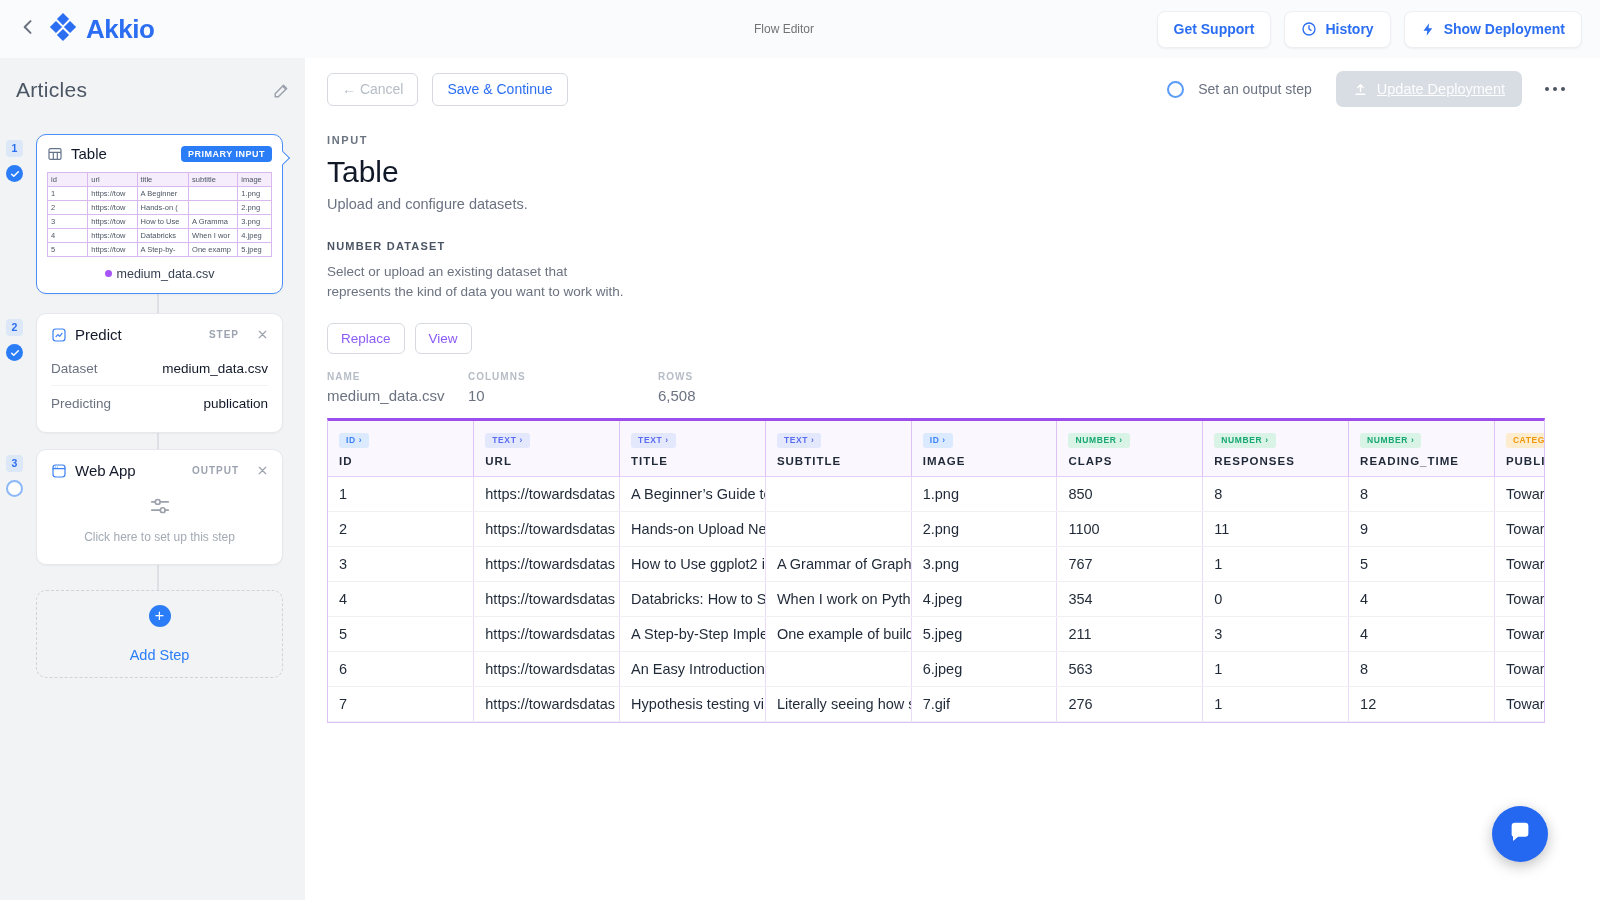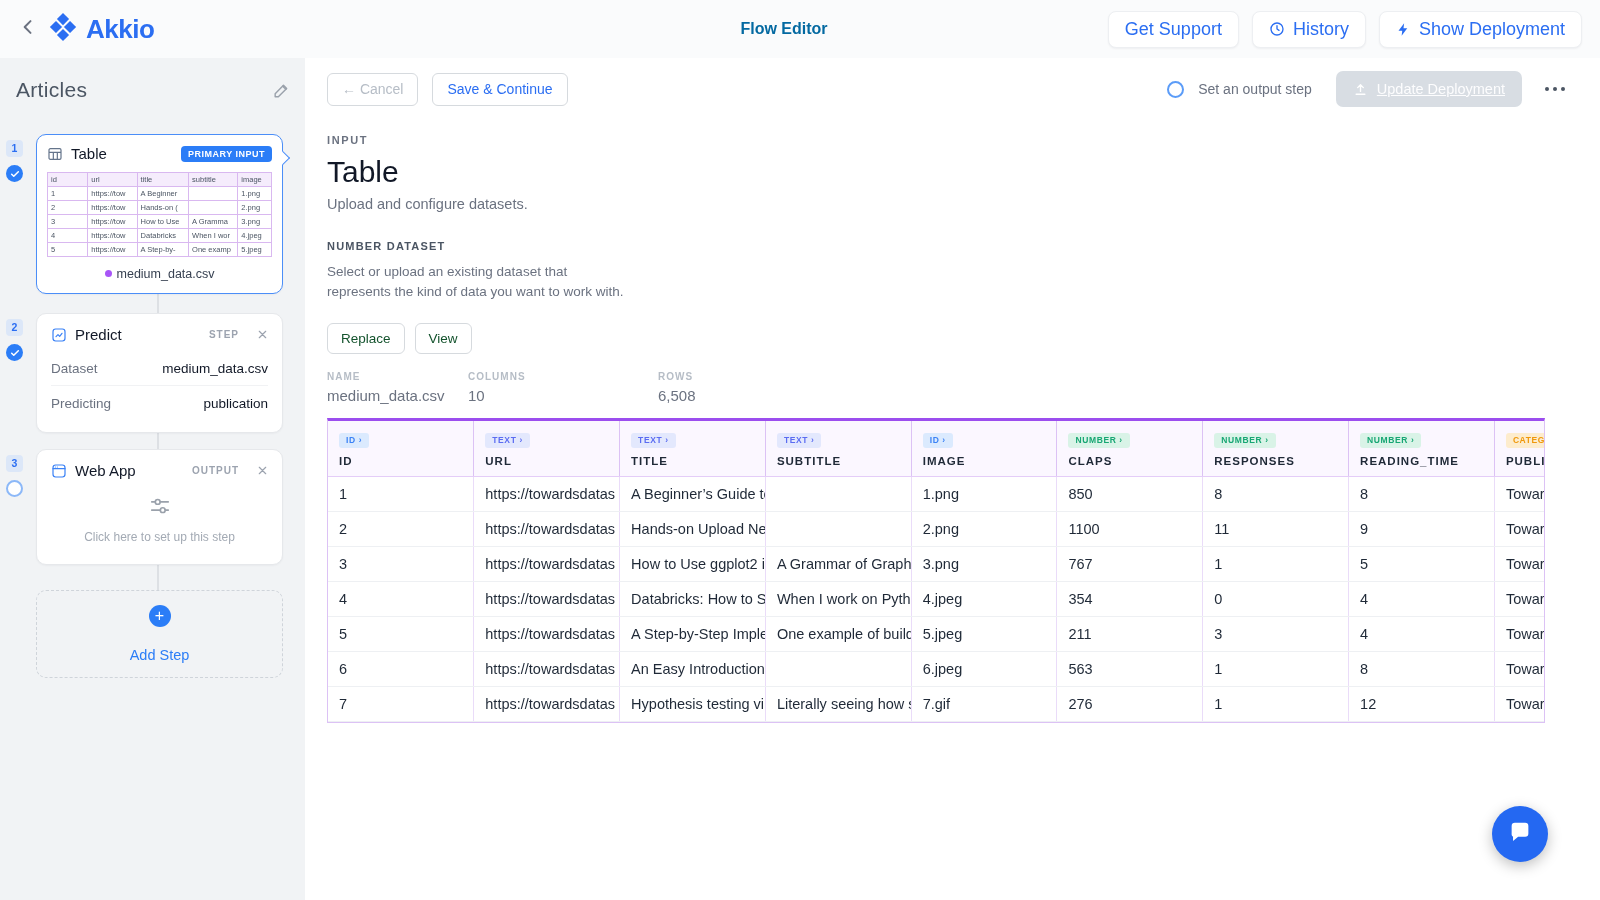--- a/index.html
+++ b/index.html
@@ -6,26 +6,26 @@
   html,body { width:1600px; height:900px; overflow:hidden; }
   body { font-family:"Liberation Sans", sans-serif; background:#f1f3f5; position:relative; }
 
   
   .topbar { position:absolute; top:0; left:0; right:0; height:58px; background:#fafbfc;
             display:flex; align-items:center; padding:0 18px; z-index:5; }
   .topbar-left { display:flex; align-items:center; gap:10px; }
   .back-btn { display:flex; align-items:center; cursor:pointer; }
   .brand { display:flex; align-items:center; gap:8px; cursor:pointer; }
   .brand-name { font-size:26px; font-weight:700; color:#2b6ef2; letter-spacing:-0.5px; }
-  .topbar-title { position:absolute; left:49%; transform:translateX(-50%); font-size:16px;
-                  font-weight:700; color:#0369a1; }
+  .topbar-title { position:absolute; left:49%; transform:translateX(-50%); font-size:12px;
+                  font-weight:400; color:#737373; }
   .topbar-right { margin-left:auto; display:flex; gap:13px; }
   .top-btn { display:flex; align-items:center; gap:8px; background:#fff; border:1px solid #edeff2;
-             border-radius:8px; height:37px; padding:0 16px; font-size:18px; color:#2b6ef2;
-             font-weight:400; box-shadow:0 1px 2px rgba(16,24,40,.05); cursor:pointer; }
+             border-radius:8px; height:37px; padding:0 16px; font-size:14px; color:#2b6ef2;
+             font-weight:700; box-shadow:0 1px 2px rgba(16,24,40,.05); cursor:pointer; }
 
   
   .sidebar { position:absolute; top:58px; left:0; width:305px; bottom:0; background:#f1f3f5; }
   .sidebar-head { display:flex; align-items:center; justify-content:space-between;
                   padding:20px 14px 6px 16px; }
   .sidebar-title { font-size:21px; font-weight:500; color:#4b5563; letter-spacing:.3px; }
   .flow { position:relative; padding:26px 22px 0 36px; }
   .step { position:relative; }
   .gutter { position:absolute; left:-30px; top:6px; display:flex; flex-direction:column;
             align-items:center; gap:8px; }
@@ -89,21 +89,21 @@
   .more-btn { display:flex; align-items:center; padding:8px; cursor:pointer; }
 
   .content { padding-top:14px; }
   .eyebrow { font-size:11px; letter-spacing:1.6px; color:#6b7280; font-weight:600; }
   .page-title { font-size:30px; font-weight:500; color:#111827; margin:9px 0 7px; }
   .page-sub { font-size:14.5px; color:#6b7280; }
   .dataset-label { margin-top:28px; font-size:11px; letter-spacing:1.2px; color:#4b5563; font-weight:700; }
   .dataset-desc { margin-top:10px; font-size:13.5px; color:#6b7280; width:300px; line-height:1.45; }
   .action-row { margin-top:22px; display:flex; gap:10px; }
   .btn-small { height:31px; padding:0 13px; border:1px solid #d6dade; border-radius:6px;
-               background:#fff; font-size:13.5px; color:#14532d; font-family:inherit; cursor:pointer; }
+               background:#fff; font-size:13.5px; color:#8b5cf6; font-family:inherit; cursor:pointer; }
   .meta-row { margin-top:17px; display:flex; }
   .meta-block:nth-child(1){ width:141px; } .meta-block:nth-child(2){ width:190px; }
   .meta-block:nth-child(3){ width:80px; }
   .meta-label { font-size:10px; letter-spacing:1px; color:#b6bdc6; font-weight:700; }
   .meta-value { margin-top:5px; font-size:15px; color:#6b7280; }
 
   .grid-wrap { margin-top:14px; width:1218px; overflow:hidden; border:1px solid #dcc2f5;
                border-top:3px solid #9b4dee; }
   .grid { width:1312px; table-layout:fixed; border-collapse:collapse; }
   .grid th { width:145.8px; background:#fbf7ff; border-right:1px solid #dcc2f5;

